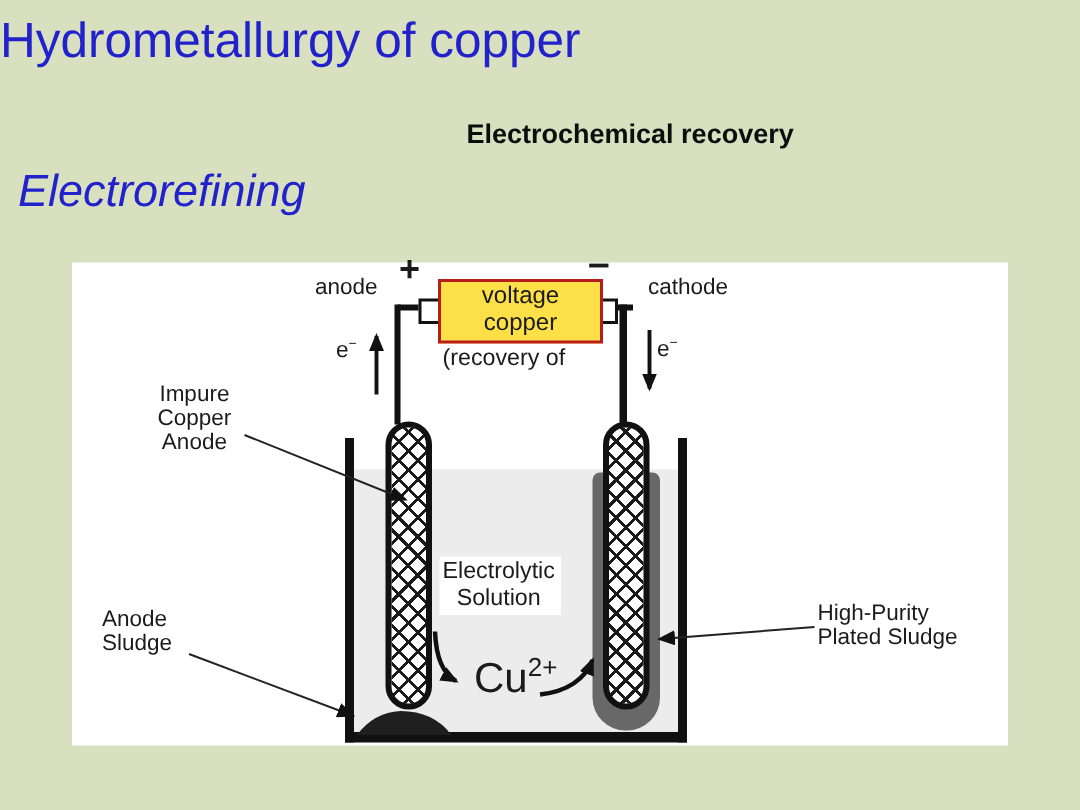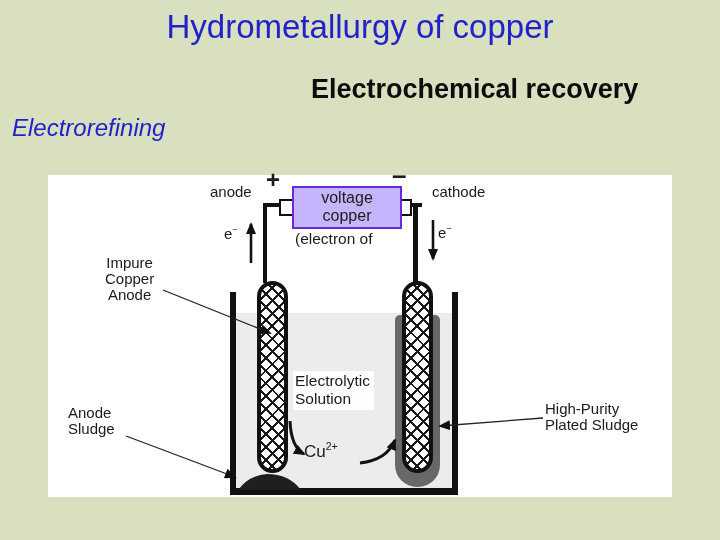--- a/index.html
+++ b/index.html
@@ -6,33 +6,33 @@
   body{width:720px;height:540px;overflow:hidden;}
   .slide{
     position:relative;width:720px;height:540px;
     background:#d8e0c0;
     font-family:"Liberation Sans", sans-serif;
     color:#111;
   }
   .abs{position:absolute;}
   
   .title{
-    left:0;right:0;top:8px;text-align:center;
+    left:0;right:0;top:8px;text-align:left;
     font-size:33px;line-height:38px;color:#2222cc;
   }
   .heading-green{
     left:10px;top:70px;font-size:28px;line-height:34px;
     color:#2bd14a;text-decoration:underline;
   }
   .heading-black{
-    left:311px;top:74px;font-size:27px;line-height:30px;
+    left:311px;top:74px;font-size:18px;line-height:30px;
     font-weight:bold;color:#0d0d0d;
   }
   .subtitle-italic{
-    left:12px;top:114px;font-size:24px;line-height:28px;
+    left:12px;top:114px;font-size:30px;line-height:28px;
     font-style:italic;color:#2222cc;
   }
   
   .panel{
     left:48px;top:175px;width:624px;height:322px;background:#ffffff;
     font-size:15px;line-height:16px;color:#1b1b1b;
   }
   .panel .abs{position:absolute;}
   .solution{left:188px;top:138px;width:216px;height:175px;background:#ececec;z-index:1;}
   .tank-wall{background:#111;z-index:2;}
@@ -57,41 +57,41 @@
   .w-lh{left:217px;top:28px;width:28px;height:4px;}
   .w-lv{left:215px;top:28px;width:4px;height:80px;}
   .w-rh{left:360px;top:28px;width:14px;height:4px;}
   .w-rv{left:365px;top:28px;width:5px;height:80px;}
   .connector{
     width:11px;height:13px;background:#fff;border:2px solid #111;z-index:6;
   }
   .conn-left{left:231px;top:24px;}
   .conn-right{left:349px;top:24px;}
   .vbox{
-    left:244px;top:11px;width:106px;height:38px;background:#c4b5fd;
-    border:2px solid #6d28d9;text-align:center;font-size:16px;line-height:18px;
+    left:244px;top:11px;width:106px;height:38px;background:#fde047;
+    border:2px solid #b91c1c;text-align:center;font-size:16px;line-height:18px;
     padding-top:1px;z-index:6;
   }
   .overlay{left:0;top:0;width:624px;height:322px;z-index:7;pointer-events:none;}
   .dlabel{z-index:8;}
   .sign{font-weight:bold;z-index:8;}
   .plus{left:218px;top:-3px;font-size:24px;}
   .minus{left:344px;top:-8px;font-size:26px;}
   .lbl-anode{left:162px;top:9px;}
   .lbl-cathode{left:384px;top:9px;}
   .lbl-direction{left:247px;top:55px;font-size:15.5px;line-height:17px;}
   .lbl-eleft{left:176px;top:51px;}
   .lbl-eright{left:390px;top:50px;}
   .lbl-impure{left:57px;top:80px;text-align:center;}
   .lbl-sludge{left:20px;top:230px;}
   .lbl-electrolytic{
     left:245px;top:196px;font-size:15.5px;line-height:18px;
-    background:rgba(255,255,255,0.95);padding:1px 4px 2px 2px;
+    background:rgba(255,255,255,0.95);padding:1px 4px 2px 2px;text-align:center;
   }
-  .lbl-cu{left:256px;top:265px;font-size:17px;line-height:24px;}
+  .lbl-cu{left:268px;top:265px;font-size:28px;line-height:24px;}
   .lbl-purity{left:497px;top:226px;}
   .sup{font-size:0.62em;vertical-align:super;line-height:0;}
   .block{display:block;}
 </style>
 </head>
 <body>
 
 <div class="slide">
 
   <div class="abs title">Hydrometallurgy of copper</div>
@@ -135,21 +135,21 @@
       <path d="M242,246 Q243,272 256,279" fill="none" stroke="#111" stroke-width="3" marker-end="url(#ah)"></path>
       <path d="M312,288 Q339,285 347,265" fill="none" stroke="#111" stroke-width="3" marker-end="url(#ah)"></path>
     </svg>
 
     <div class="abs dlabel lbl-anode">anode</div>
     <div class="abs sign plus">+</div>
     <div class="abs sign minus">–</div>
     <div class="abs dlabel lbl-cathode">cathode</div>
 
     <div class="abs dlabel lbl-direction">
-      <span class="block">(electron of</span>
+      <span class="block">(recovery of</span>
     </div>
 
     <div class="abs dlabel lbl-eleft"><span>e</span><span class="sup">−</span></div>
     <div class="abs dlabel lbl-eright"><span>e</span><span class="sup">−</span></div>
 
     <div class="abs dlabel lbl-impure">
       <span class="block">Impure</span>
       <span class="block">Copper</span>
       <span class="block">Anode</span>
     </div>

